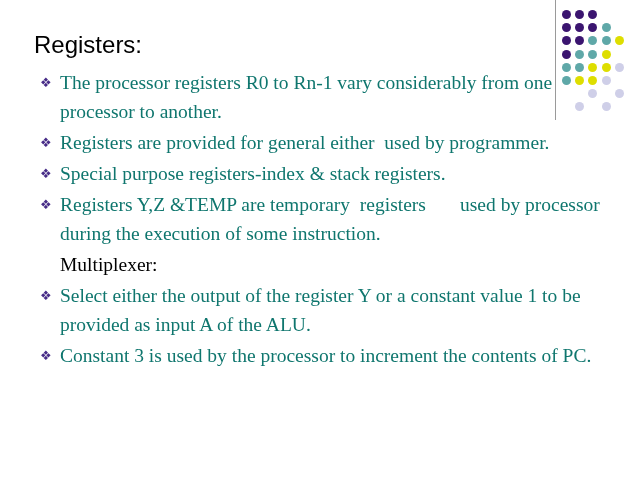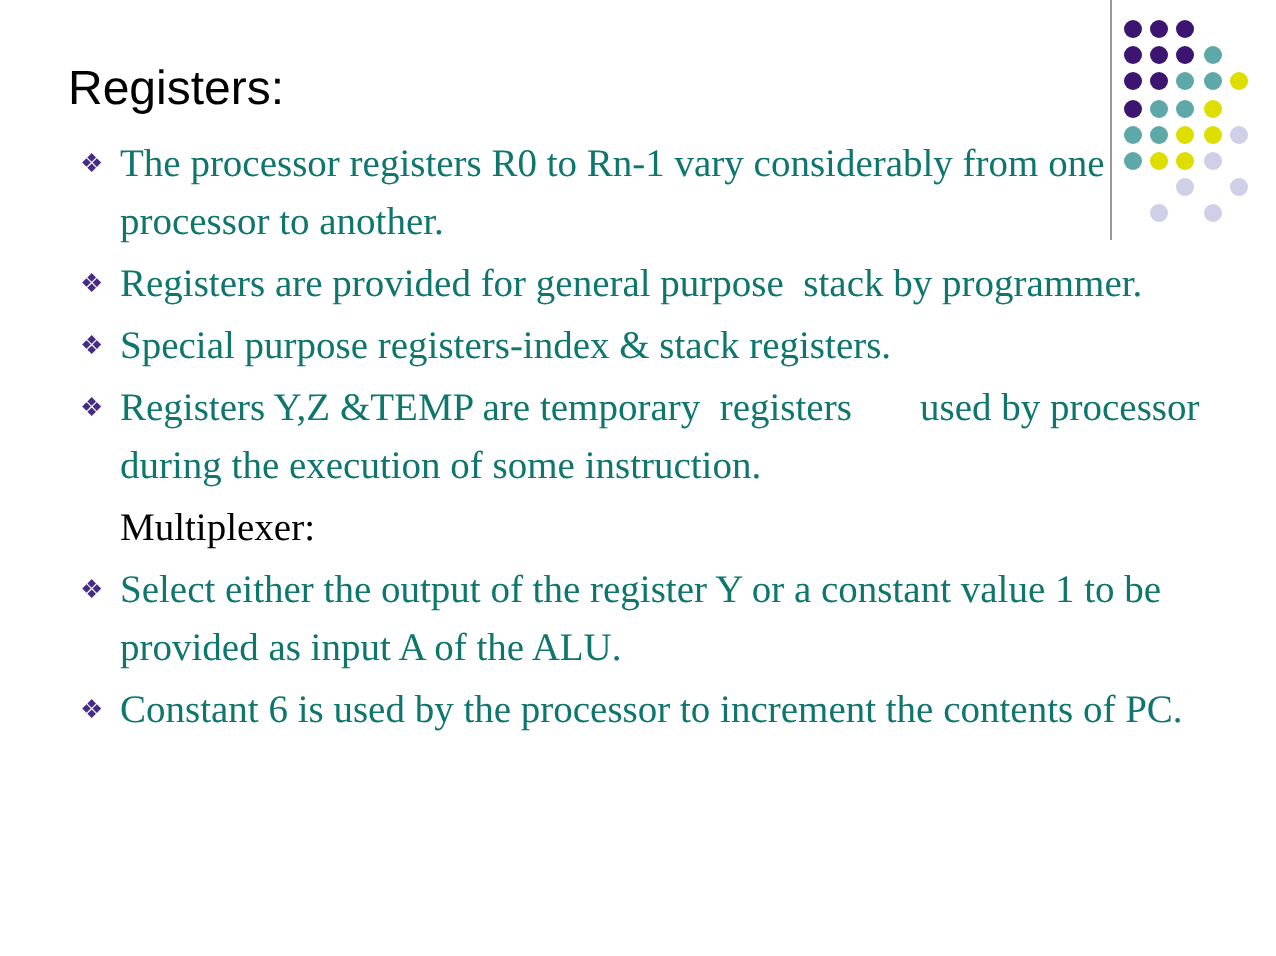--- a/index.html
+++ b/index.html
@@ -142,21 +142,21 @@
 
   <div id="body">
 
     <div class="bullet-row">
       <span class="bullet-glyph">❖</span>
       <span class="bullet-text">The processor registers R0 to Rn-1 vary considerably from one processor to another.</span>
     </div>
 
     <div class="bullet-row">
       <span class="bullet-glyph">❖</span>
-      <span class="bullet-text">Registers are provided for general purpose  stack by programmer.</span>
+      <span class="bullet-text">Registers are provided for general either  used by programmer.</span>
     </div>
 
     <div class="bullet-row">
       <span class="bullet-glyph">❖</span>
       <span class="bullet-text">Special purpose registers-index &amp; stack registers.</span>
     </div>
 
     <div class="bullet-row">
       <span class="bullet-glyph">❖</span>
       <span class="bullet-text">Registers Y,Z &amp;TEMP are temporary  registers       used by processor  during the execution of some instruction.</span>
@@ -167,17 +167,17 @@
       <span class="plain-text">Multiplexer:</span>
     </div>
 
     <div class="bullet-row">
       <span class="bullet-glyph">❖</span>
       <span class="bullet-text">Select either the output of the register Y or a constant value 1 to be provided as input A of the ALU.</span>
     </div>
 
     <div class="bullet-row">
       <span class="bullet-glyph">❖</span>
-      <span class="bullet-text">Constant 6 is used by the processor to increment the contents of PC.</span>
+      <span class="bullet-text">Constant 3 is used by the processor to increment the contents of PC.</span>
     </div>
 
   </div>
 </div>
 
 </body></html>

